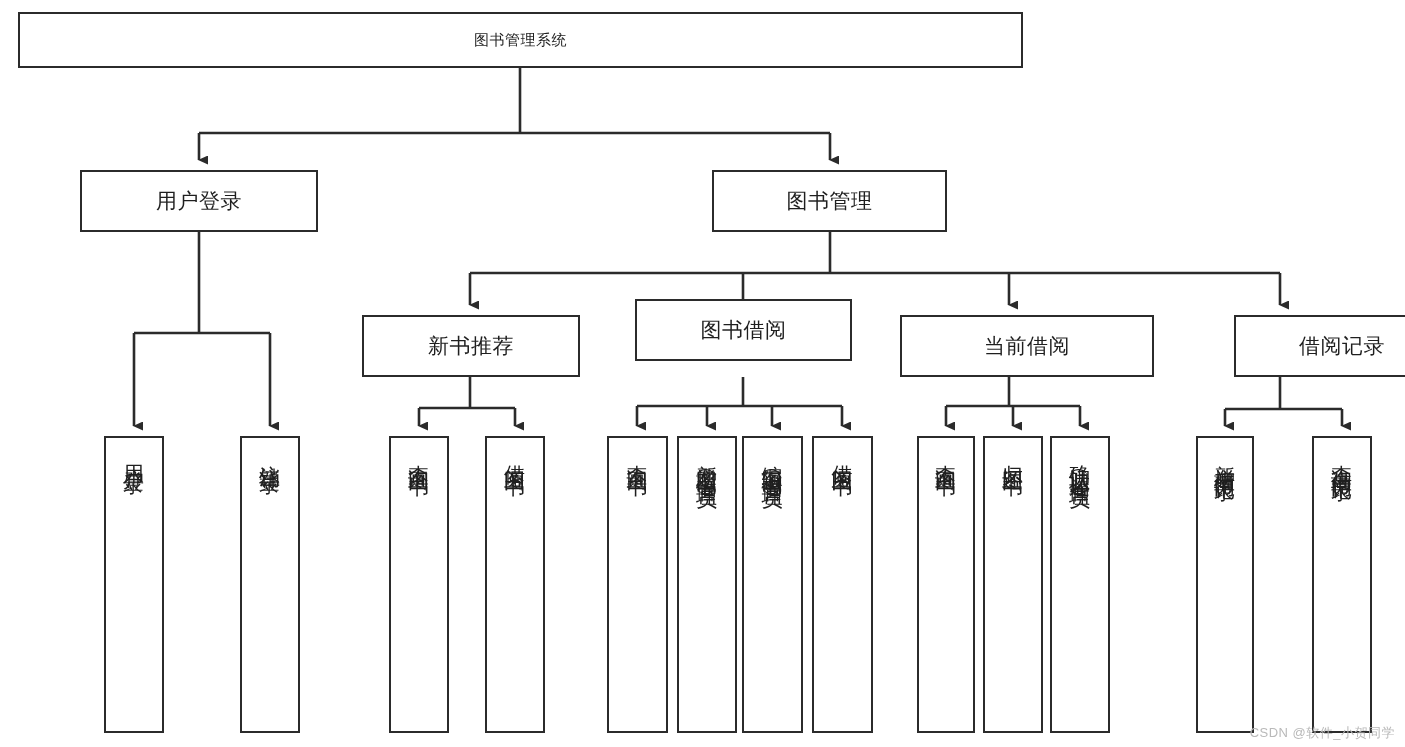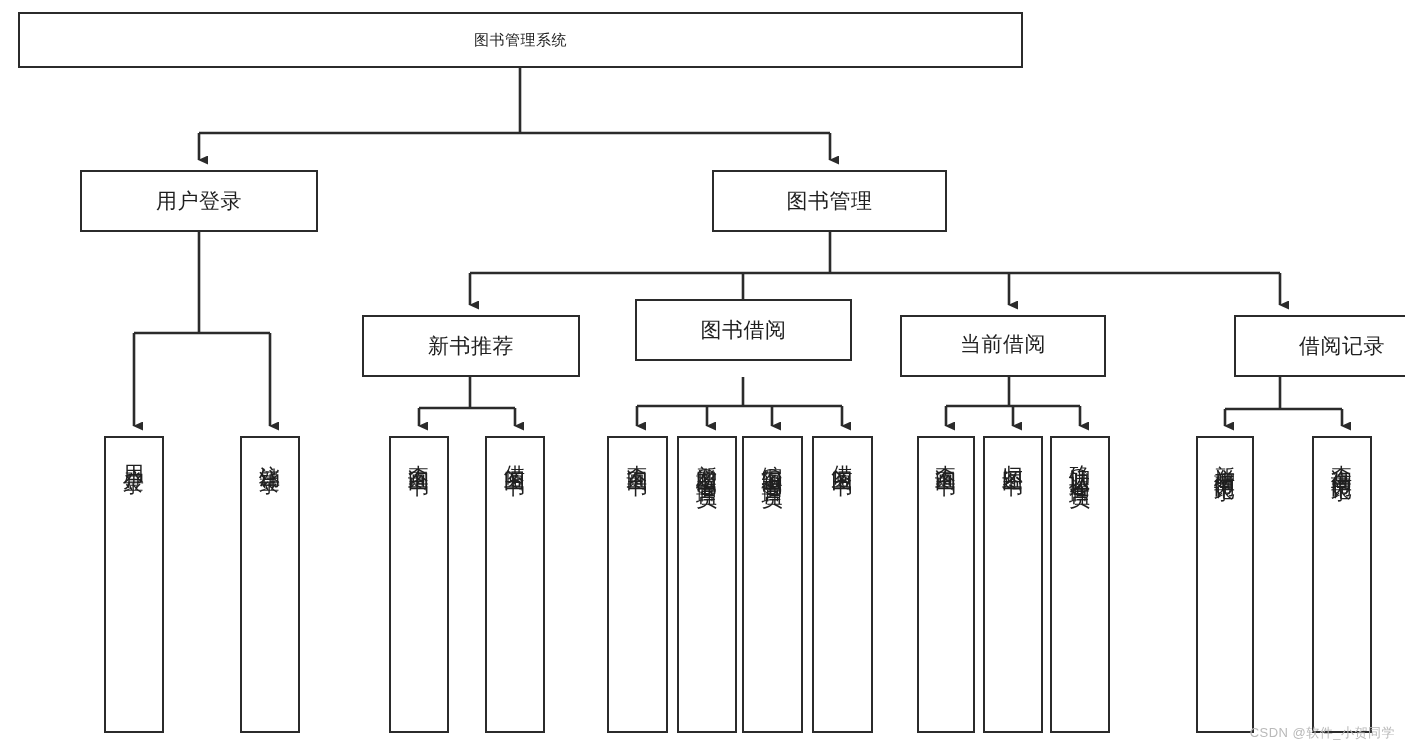--- a/index.html
+++ b/index.html
@@ -136,21 +136,21 @@
   <div class="node level2" id="node-l2-1" style="left: 712px; top: 170px; width: 235px; height: 62px;">
     <span class="node-label">图书管理</span>
   </div>
 
   <div class="node level3" id="node-l3-0" style="left: 362px; top: 315px; width: 218px; height: 62px;">
     <span class="node-label">新书推荐</span>
   </div>
   <div class="node level3" id="node-l3-1" style="left: 635px; top: 299px; width: 217px; height: 62px;">
     <span class="node-label">图书借阅</span>
   </div>
-  <div class="node level3" id="node-l3-2" style="left: 900px; top: 315px; width: 206px; height: 62px; font-family: Liberation Mono, monospace;">
+  <div class="node level3" id="node-l3-2" style="left: 900px; top: 315px; width: 254px; height: 62px;">
     <span class="node-label">当前借阅</span>
   </div>
   <div class="node level3" id="node-l3-3" style="left: 1234px; top: 315px; width: 216px; height: 62px;">
     <span class="node-label">借阅记录</span>
   </div>
 
   <div class="node leaf" id="node-leaf-0" style="left: 104px; top: 436px; width: 60px; height: 297px;">
     <span class="node-label">用户登录</span>
   </div>
   <div class="node leaf" id="node-leaf-1" style="left: 240px; top: 436px; width: 60px; height: 297px;">

